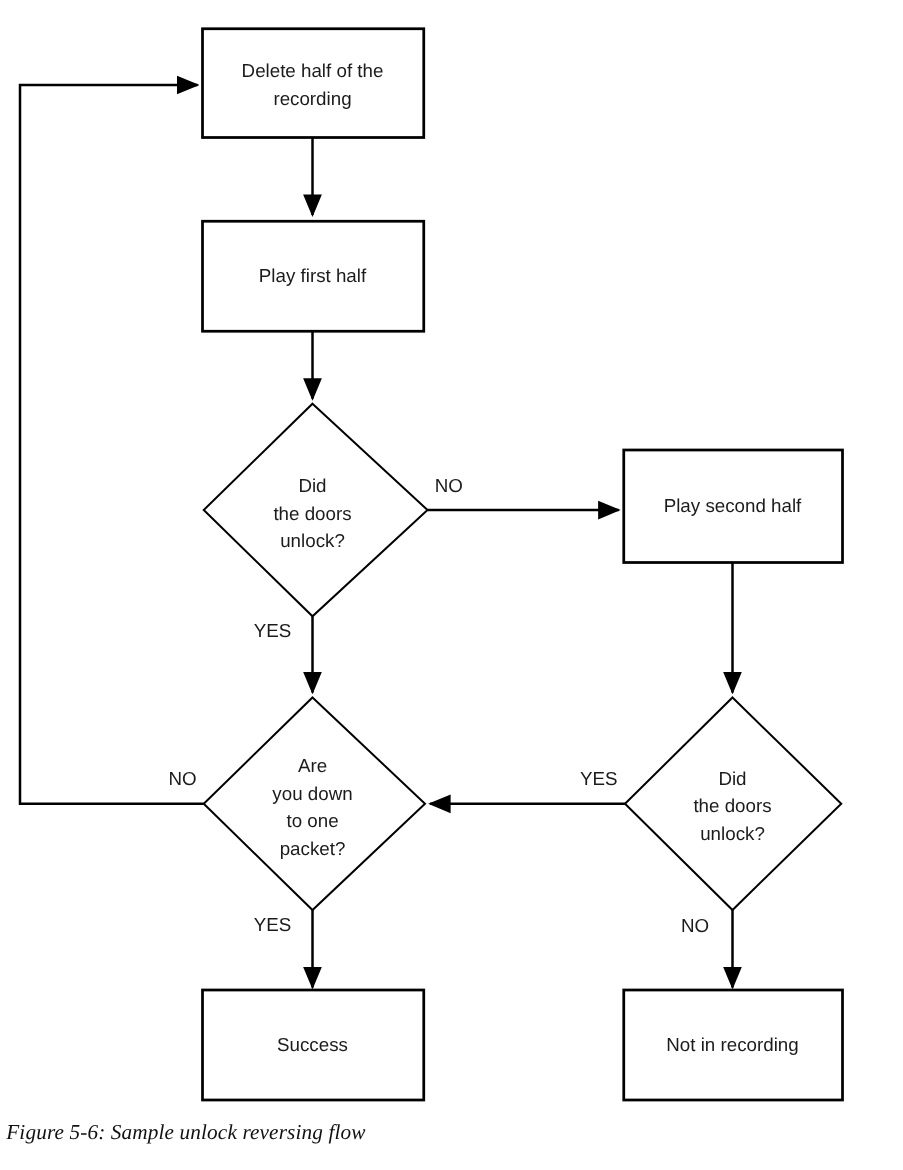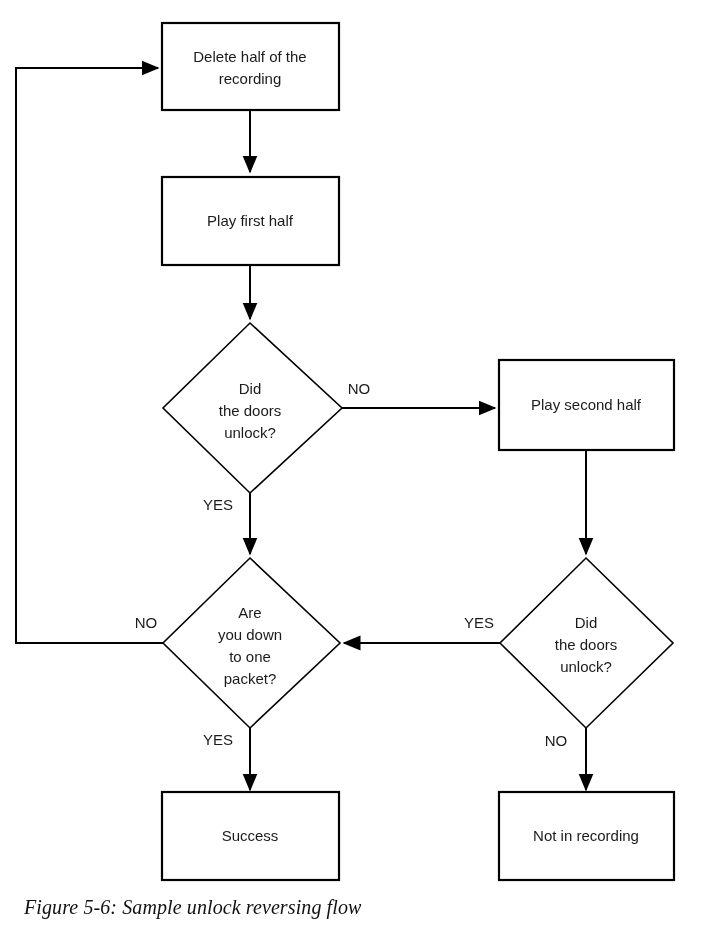--- a/index.html
+++ b/index.html
@@ -53,25 +53,25 @@
   }
   .edge-label {
     font-family: "Liberation Sans", sans-serif;
     font-size: 15px;
     fill: #1b1b1b;
     text-anchor: middle;
     dominant-baseline: middle;
   }
   .caption {
     position: absolute;
-    left: 24px;
+    left: 5px;
     top: 896px;
     font-family: "Liberation Serif", serif;
     font-style: italic;
-    font-size: 20px;
+    font-size: 17px;
     color: #111111;
     white-space: nowrap;
     letter-spacing: 0.1px;
   }
 </style>
 </head>
 <body>
 
 <div id="figure-root">
 

